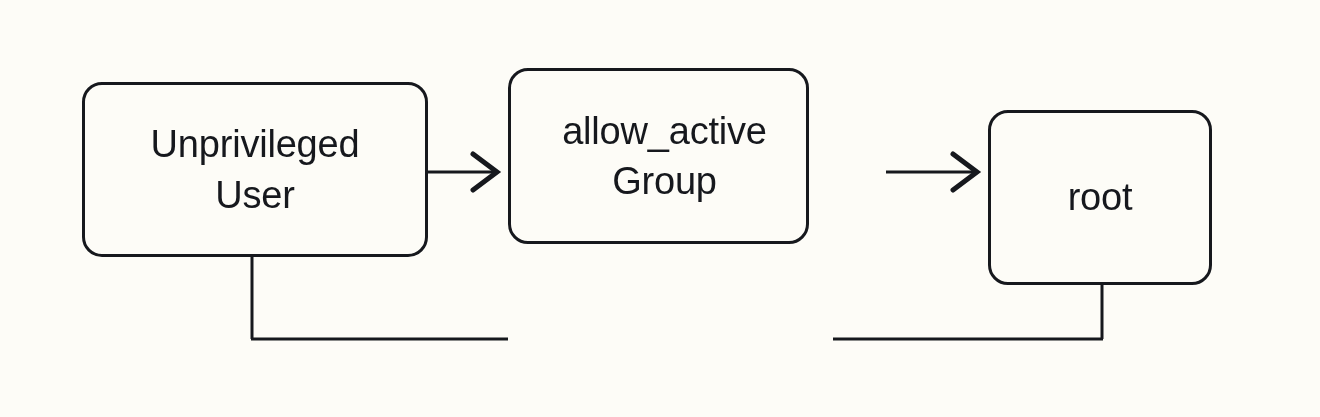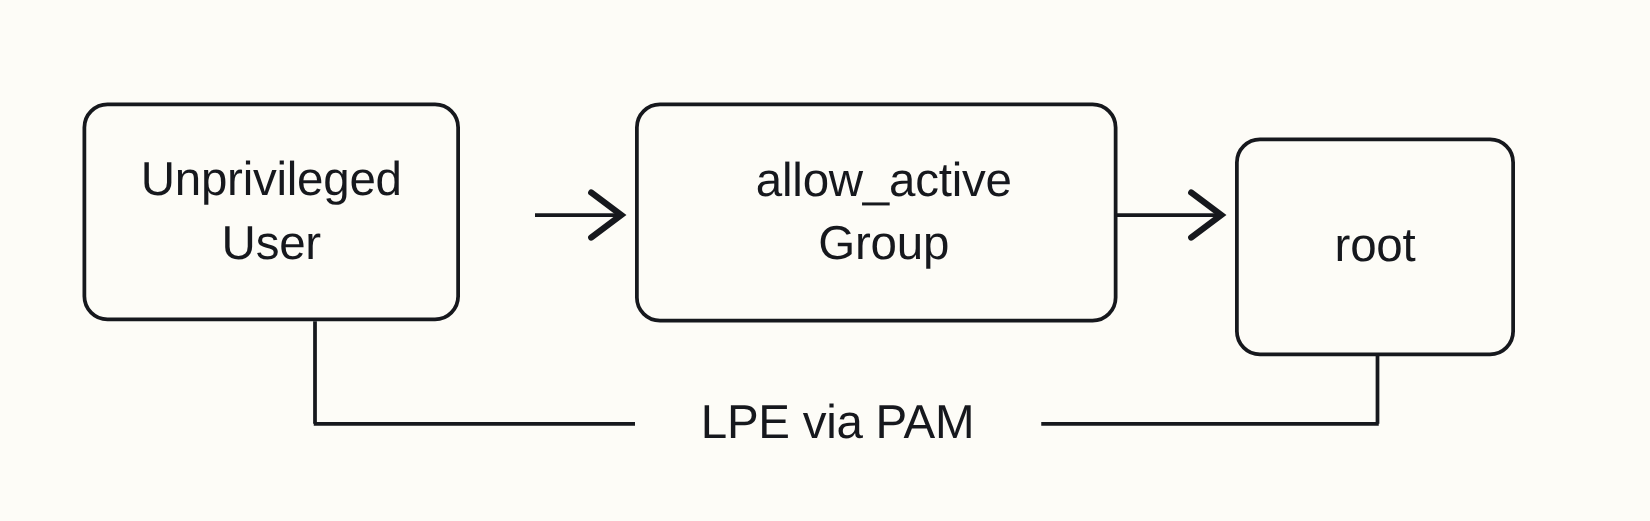--- a/index.html
+++ b/index.html
@@ -42,30 +42,30 @@
   .node-label {
     color: #16181D;
     font-family: "Liberation Sans", sans-serif;
     font-size: 38px;
     font-weight: 400;
     line-height: 1.32;
     letter-spacing: -0.2px;
     white-space: pre-line;
   }
   #node-unprivileged-user {
-    left: 66px;
+    left: 82px;
     top: 82px;
-    width: 302px;
+    width: 346px;
     height: 175px;
     justify-content: center;
   }
   #node-allow-active-group {
     left: 508px;
-    top: 82px;
-    width: 386px;
+    top: 68px;
+    width: 301px;
     height: 176px;
     padding-left: 12px;
   }
   #node-root {
     left: 988px;
     top: 82px;
     width: 224px;
     height: 175px;
     margin-top: 28px;
   }
@@ -118,15 +118,14 @@
 
   <div class="node-box" id="node-allow-active-group">
     <span class="node-label">allow_active
 Group</span>
   </div>
 
   <div class="node-box" id="node-root">
     <span class="node-label">root</span>
   </div>
 
-  <div class="edge-label" id="edge-label-lpe-via-pam">LPE via PAM</div>
 
 </div>
 
 </body></html>

